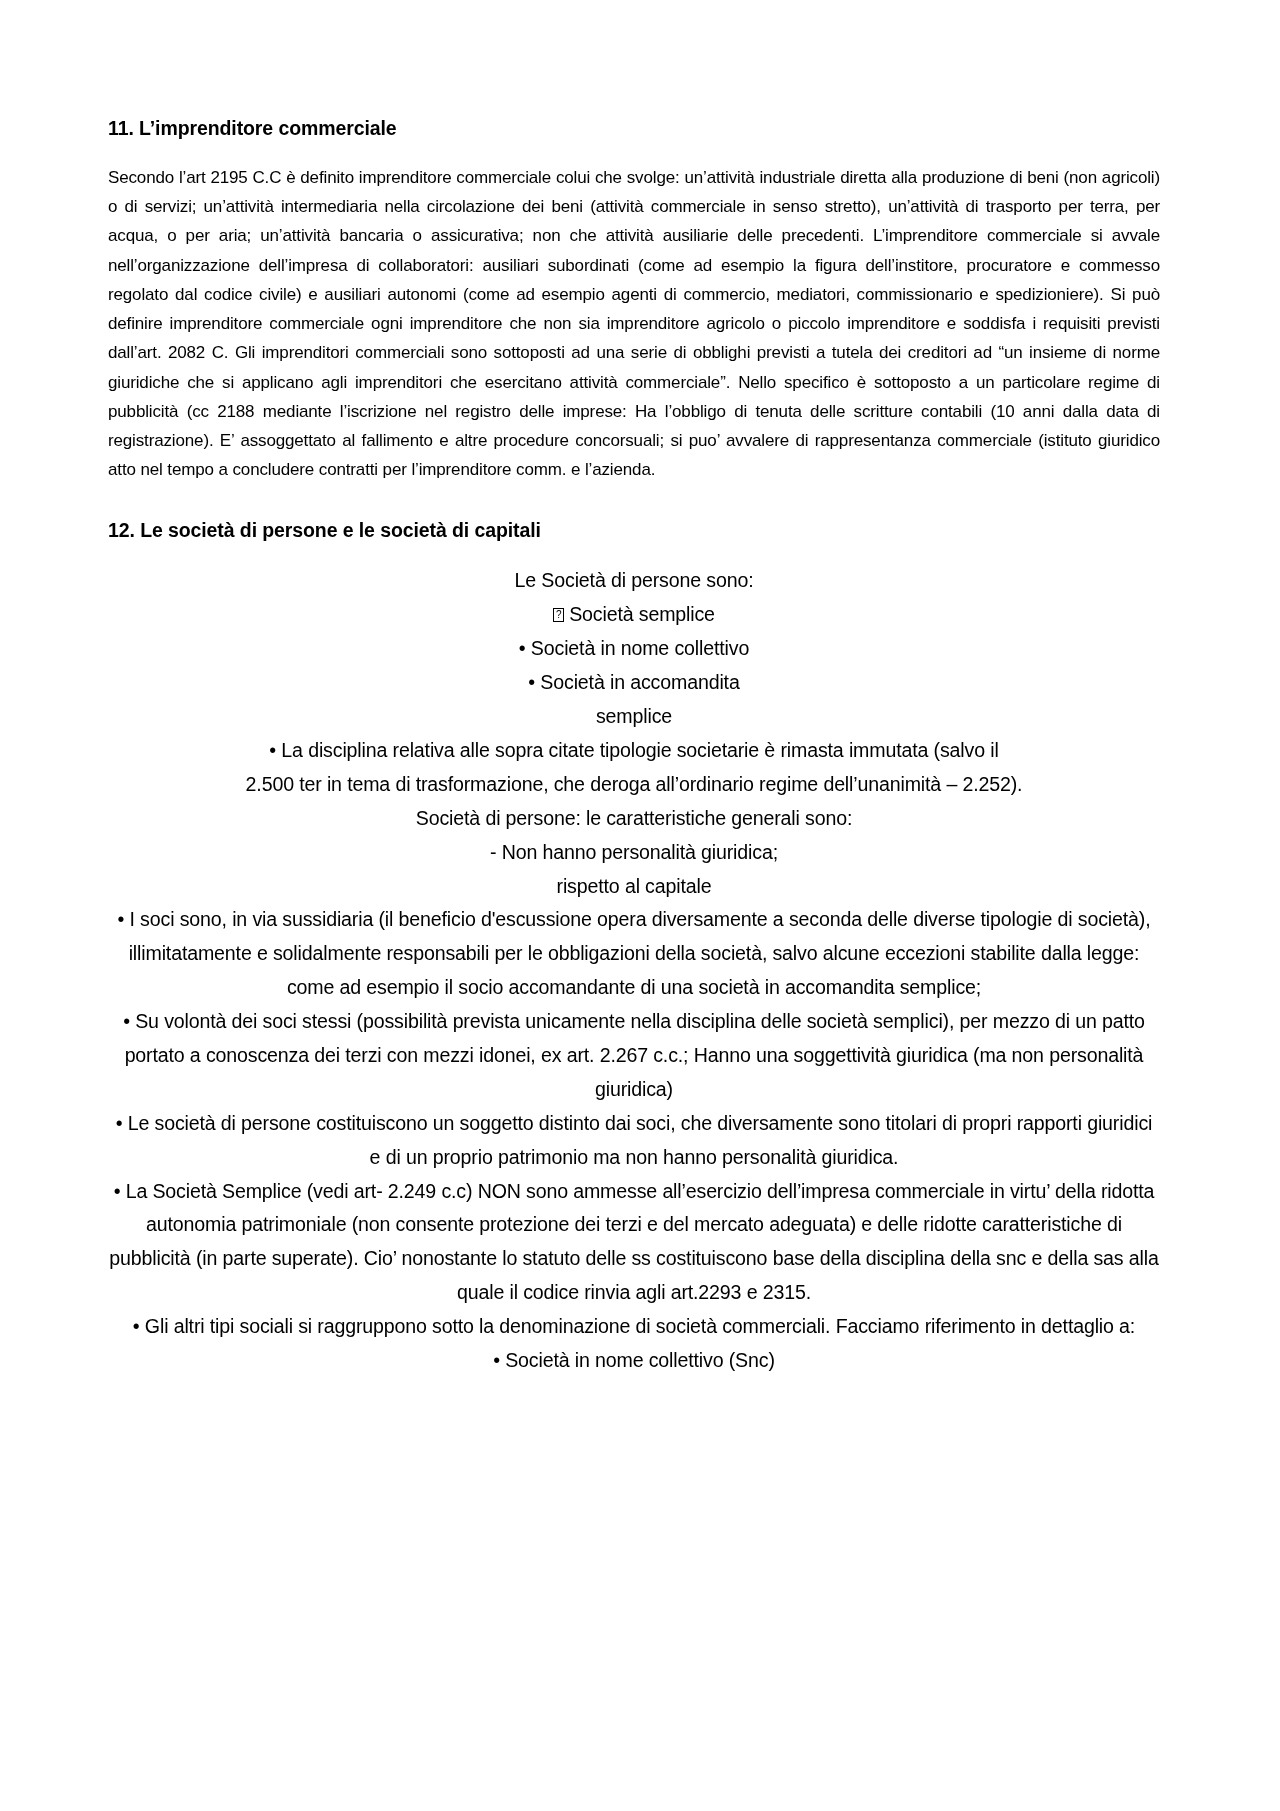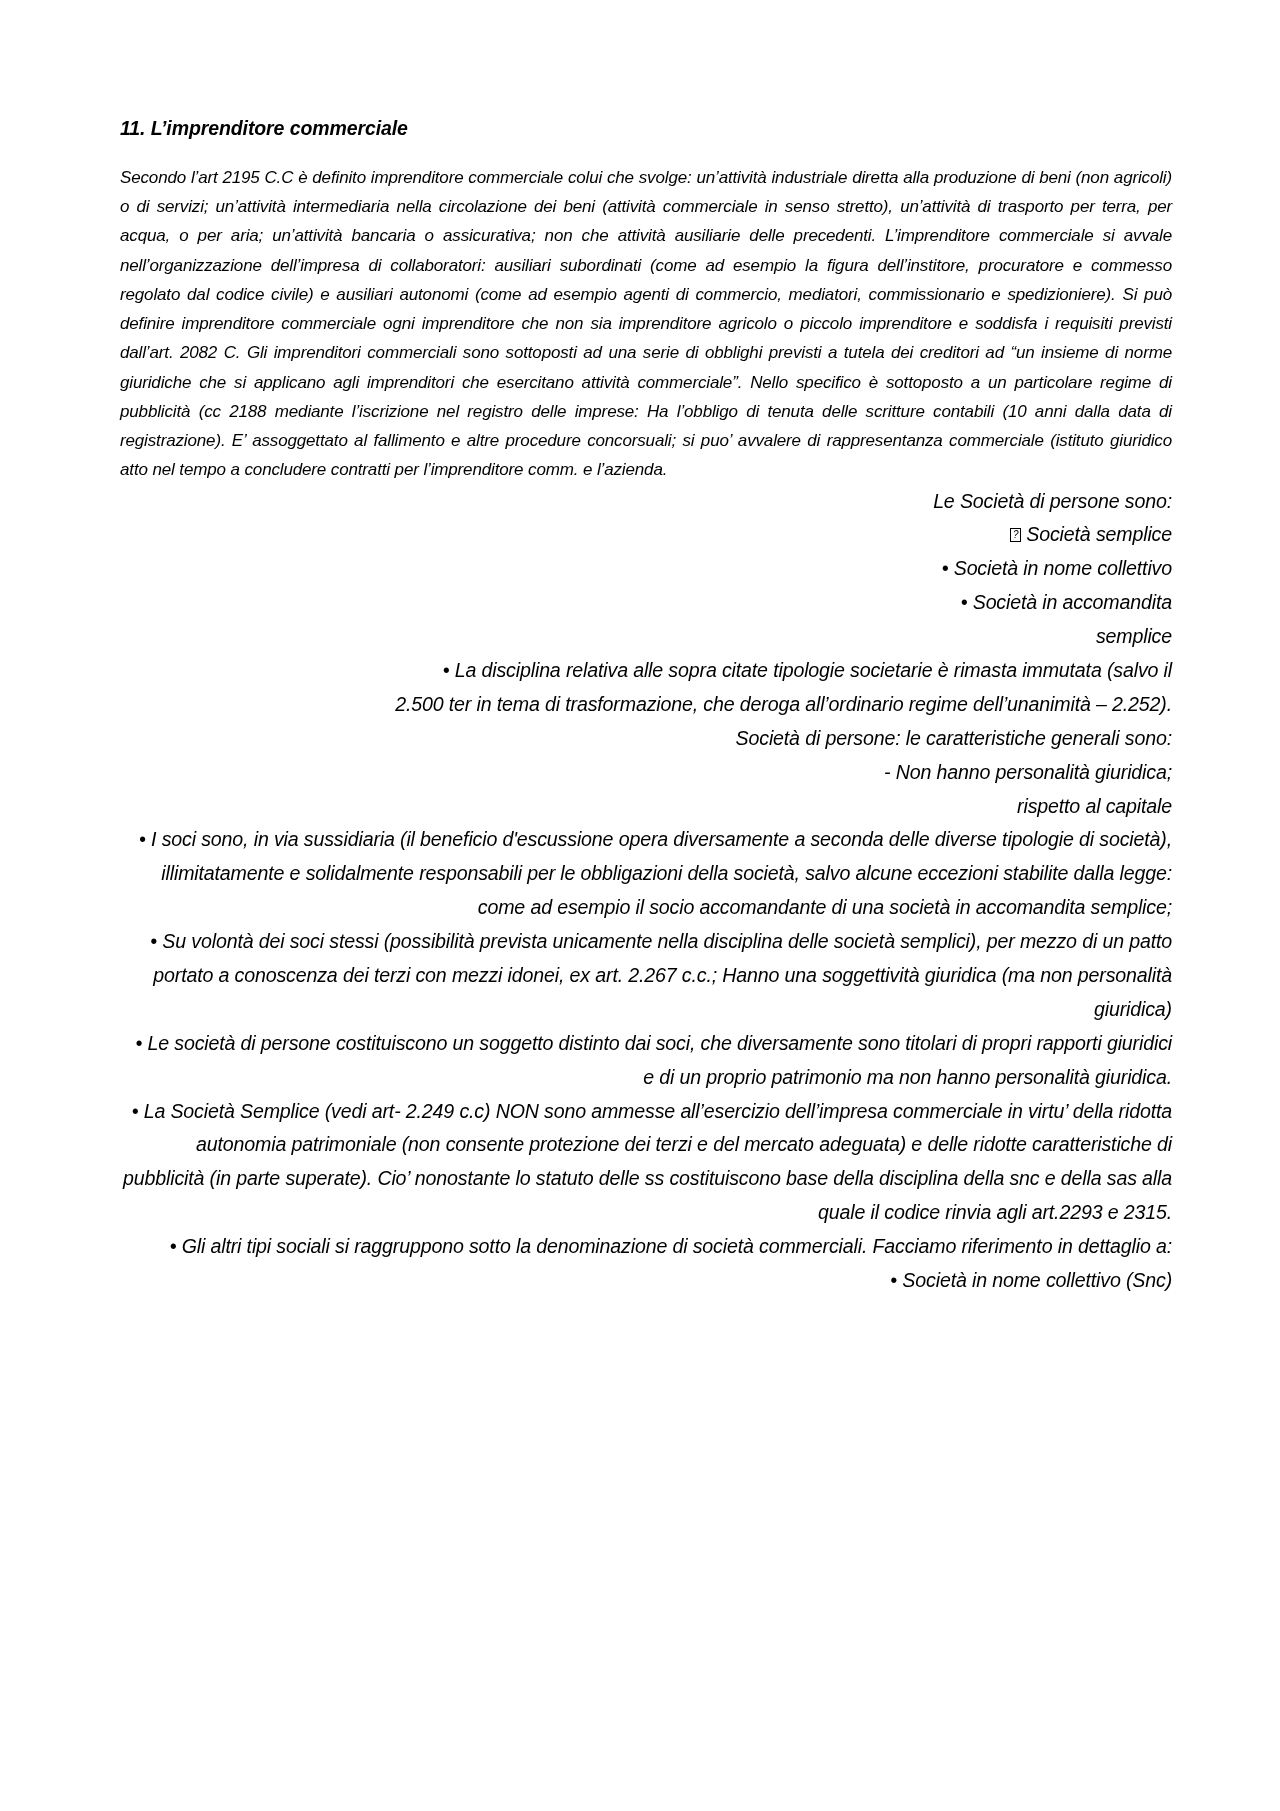--- a/index.html
+++ b/index.html
@@ -16,24 +16,23 @@
     position: relative;
     width: 1280px;
     height: 1811px;
     margin: 0 auto;
     background: #ffffff;
     box-sizing: border-box;
     overflow: hidden;
   }
   .content {
     position: absolute;
-    left: 120px;
+    left: 108px;
     top: 116px;
     width: 1052px;
-    font-style: italic;
   }
   h2.section-heading {
     font-size: 19.5px;
     font-weight: bold;
     line-height: 1.28;
     margin: 0 0 22px 0;
     letter-spacing: -0.1px;
   }
   h2.section-heading.second {
     margin-top: 33px;
@@ -44,21 +43,21 @@
     line-height: 1.72;
     text-align: justify;
     text-justify: inter-word;
     margin: 0 0 0 0;
     letter-spacing: -0.15px;
     word-spacing: 0.1px;
   }
   .loose-block {
     font-size: 19.6px;
     line-height: 1.73;
-    text-align: right;
+    text-align: center;
     letter-spacing: -0.15px;
   }
   .loose-line {
     display: block;
     white-space: nowrap;
   }
   .loose-line.wrapline {
     white-space: normal;
   }
   .tofu {
@@ -85,20 +84,21 @@
 </head>
 <body>
 
 <div class="page">
   <div class="content">
 
     <h2 class="section-heading">11. L’imprenditore commerciale</h2>
 
     <p class="body-justified">Secondo l’art 2195 C.C è definito imprenditore commerciale colui che svolge: un’attività industriale diretta alla produzione di beni (non agricoli) o di servizi; un’attività intermediaria nella circolazione dei beni (attività commerciale in senso stretto), un’attività di trasporto per terra, per acqua, o per aria; un’attività bancaria o assicurativa; non che attività ausiliarie delle precedenti. L’imprenditore commerciale si avvale nell’organizzazione dell’impresa di collaboratori: ausiliari subordinati (come ad esempio la figura dell’institore, procuratore e commesso regolato dal codice civile) e ausiliari autonomi (come ad esempio agenti di commercio, mediatori, commissionario e spedizioniere). Si può definire imprenditore commerciale ogni imprenditore che non sia imprenditore agricolo o piccolo imprenditore e soddisfa i requisiti previsti dall’art. 2082 C. Gli imprenditori commerciali sono sottoposti ad una serie di obblighi previsti a tutela dei creditori ad “un insieme di norme giuridiche che si applicano agli imprenditori che esercitano attività commerciale”. Nello specifico è sottoposto a un particolare regime di pubblicità (cc 2188 mediante l’iscrizione nel registro delle imprese: Ha l’obbligo di tenuta delle scritture contabili (10 anni dalla data di registrazione). E’ assoggettato al fallimento e altre procedure concorsuali; si puo’ avvalere di rappresentanza commerciale (istituto giuridico atto nel tempo a concludere contratti per l’imprenditore comm. e l’azienda.</p>
 
+    <h2 class="section-heading second">12. Le società di persone e le società di capitali</h2>
 
     <div class="loose-block">
 
       <span class="loose-line">Le Società di persone sono:</span>
 
       <span class="loose-line"><span class="tofu"></span><span>Società semplice</span></span>
 
       <span class="loose-line">• Società in nome collettivo</span>
 
       <span class="loose-line">• Società in accomandita</span>

